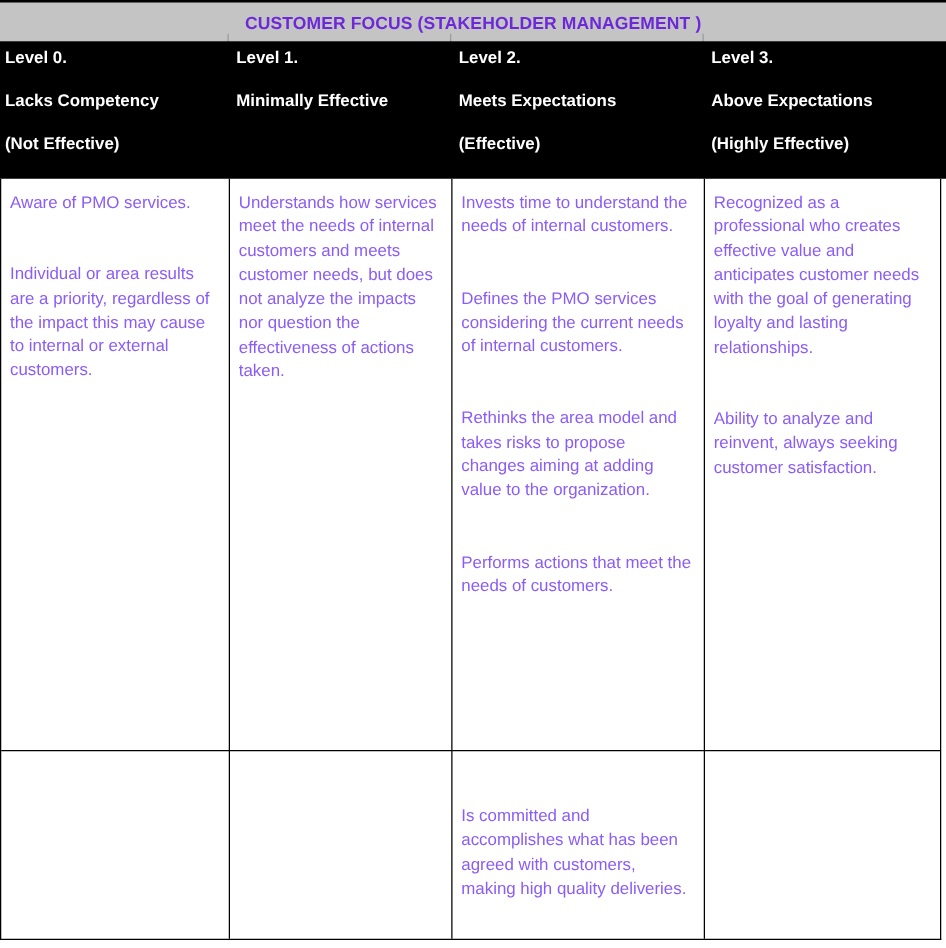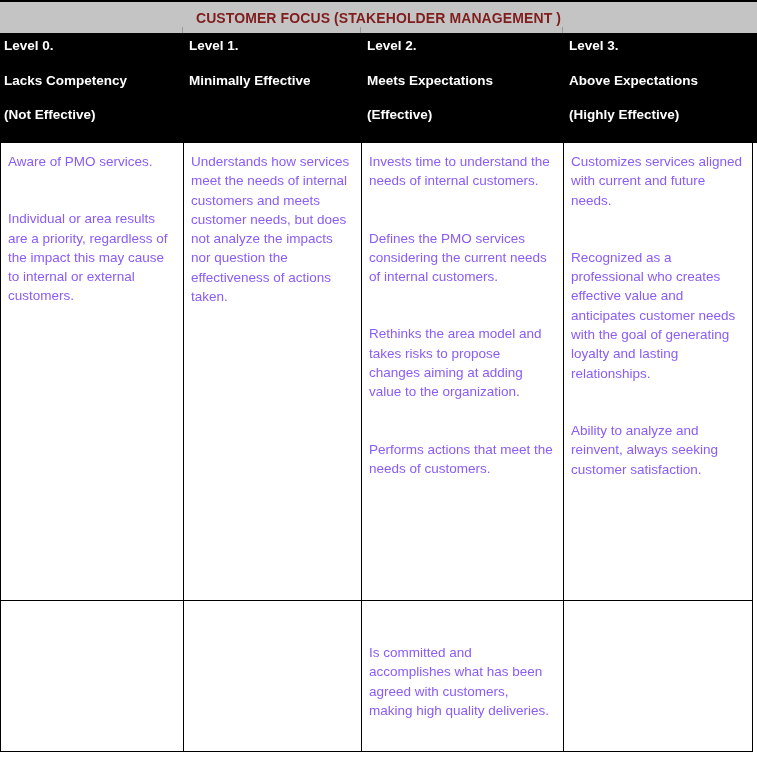--- a/index.html
+++ b/index.html
@@ -34,21 +34,21 @@
     box-sizing: border-box;
     display: flex;
     align-items: center;
     justify-content: center;
   }
   .title-text {
     font-size: 14px;
     font-weight: bold;
     letter-spacing: 0.1px;
     line-height: 1;
-    color: #7f1d1d;
+    color: #6d28d9;
     white-space: nowrap;
   }
   
   .title-tick {
     position: absolute;
     top: 25px;
     width: 1px;
     height: 8px;
     background: #9a9a9a;
   }
@@ -181,21 +181,20 @@
     </div>
 
     <div class="cell" style="left:361px; top:0px; width:201px; height:457px;">
       <p>Invests time to understand the needs of internal customers.</p>
       <p>Defines the PMO services considering the current needs of internal customers.</p>
       <p>Rethinks the area model and takes risks to propose changes aiming at adding value to the organization.</p>
       <p>Performs actions that meet the needs of customers.</p>
     </div>
 
     <div class="cell" style="left:563px; top:0px; width:190px; height:457px;">
-      <p>Customizes services aligned with current and future needs.</p>
       <p>Recognized as a professional who creates effective value and anticipates customer needs with the goal of generating loyalty and lasting relationships.</p>
       <p>Ability to analyze and reinvent, always seeking customer satisfaction.</p>
     </div>
 
     <div class="cell row2" style="left:0px;  top:458px; width:182px; height:151px;"></div>
 
     <div class="cell row2" style="left:183px; top:458px; width:177px; height:151px;"></div>
 
     <div class="cell row2" style="left:361px; top:458px; width:201px; height:151px;">
       <p>Is committed and accomplishes what has been agreed with customers, making high quality deliveries.</p>

